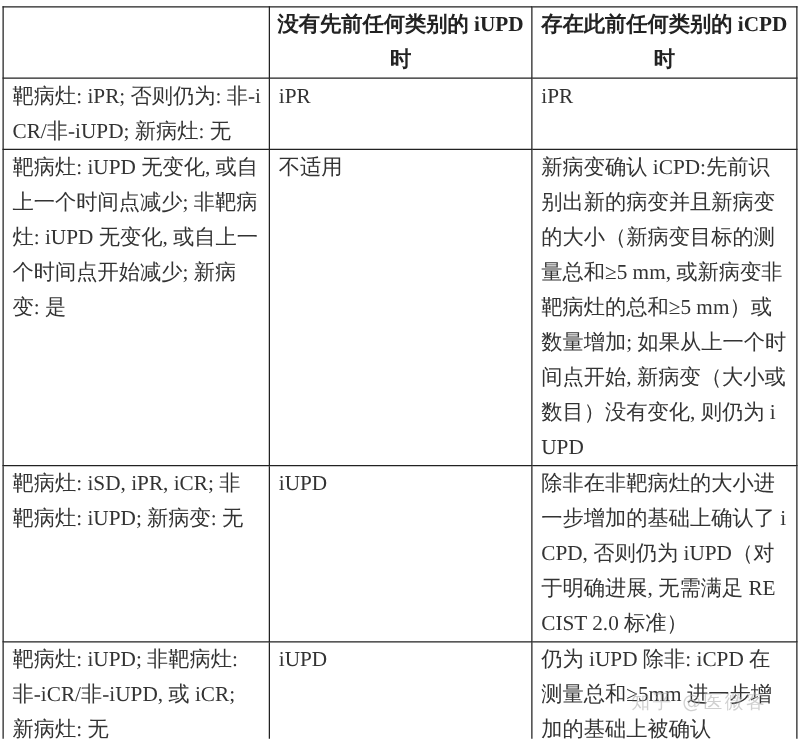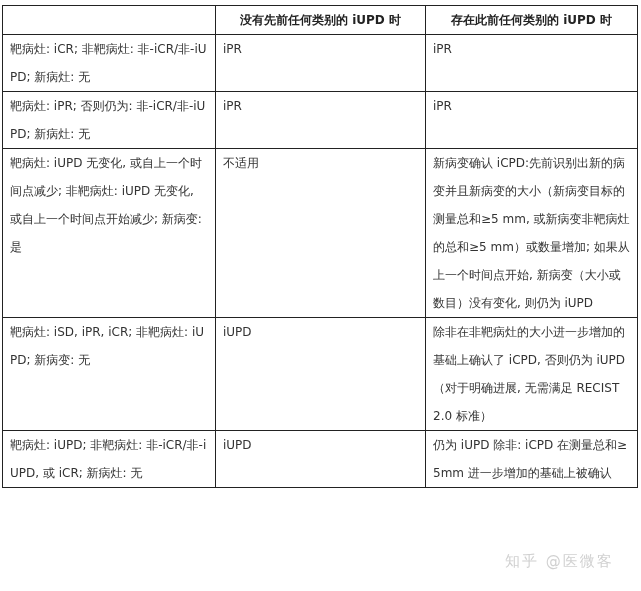--- a/index.html
+++ b/index.html
@@ -1,22 +1,22 @@
 <!DOCTYPE html>
 <html><head>
 <meta charset="utf-8">
 <style>
   html, body { margin: 0; padding: 0; background: #ffffff; }
   body { width: 641px; height: 591px; overflow: hidden; position: relative;
          font-family: "DejaVu Sans", "Liberation Sans", sans-serif; color: #333333; }
   table { position: absolute; left: 2px; top: 5px; border-collapse: collapse;
           table-layout: fixed; width: 635px; }
   td, th { border: 1px solid #222222; vertical-align: top; text-align: left;
-           font-size: 12px; line-height: 28px; padding: 0 6px 0 7px;
-           font-weight: normal; word-break: break-all; }
+           font-size: 17px; line-height: 28px; padding: 0 6px 0 7px;
+           font-weight: normal; word-break: break-all; font-family: Liberation Serif, serif; }
   th { text-align: center; font-weight: bold; height: 28px; line-height: 28px; padding: 0 4px; color: #222; }
   col.c1 { width: 213px; } col.c2 { width: 210px; } col.c3 { width: 212px; }
   tr.r1 td { height: 56px; } tr.r2 td { height: 55px; } tr.r3 td { height: 55px; }
   tr.r4 td { height: 55px; } tr.r5 td { height: 164px; } tr.r6 td { height: 110px; }
   tr.r7 td { height: 56px; }
   .watermark { position: absolute; left: 505px; top: 552px; font-size: 15px; color: rgba(170,170,170,0.55);
                letter-spacing: 2px; pointer-events: none; white-space: nowrap; }
 </style>
 </head>
 <body>
@@ -24,29 +24,24 @@
 <table>
   <colgroup>
       <col class="c1">
       <col class="c2">
       <col class="c3">
     </colgroup>
   <thead>
     <tr>
       <th></th>
       <th>没有先前任何类别的 iUPD 时</th>
-      <th>存在此前任何类别的 iUPD 时</th>
+      <th>存在此前任何类别的 iCPD 时</th>
     </tr>
   </thead>
   <tbody>
-    <tr class="r2">
-      <td>靶病灶: iCR; 非靶病灶: 非-iCR/非-iUPD; 新病灶: 无</td>
-      <td>iPR</td>
-      <td>iPR</td>
-    </tr>
     <tr class="r3">
       <td>靶病灶: iPR; 否则仍为: 非-iCR/非-iUPD; 新病灶: 无</td>
       <td>iPR</td>
       <td>iPR</td>
     </tr>
     <tr class="r5">
       <td>靶病灶: iUPD 无变化, 或自上一个时间点减少; 非靶病灶: iUPD 无变化, 或自上一个时间点开始减少; 新病变: 是</td>
       <td>不适用</td>
       <td>新病变确认 iCPD:先前识别出新的病变并且新病变的大小（新病变目标的测量总和≥5 mm, 或新病变非靶病灶的总和≥5 mm）或数量增加; 如果从上一个时间点开始, 新病变（大小或数目）没有变化, 则仍为 iUPD</td>
     </tr>

